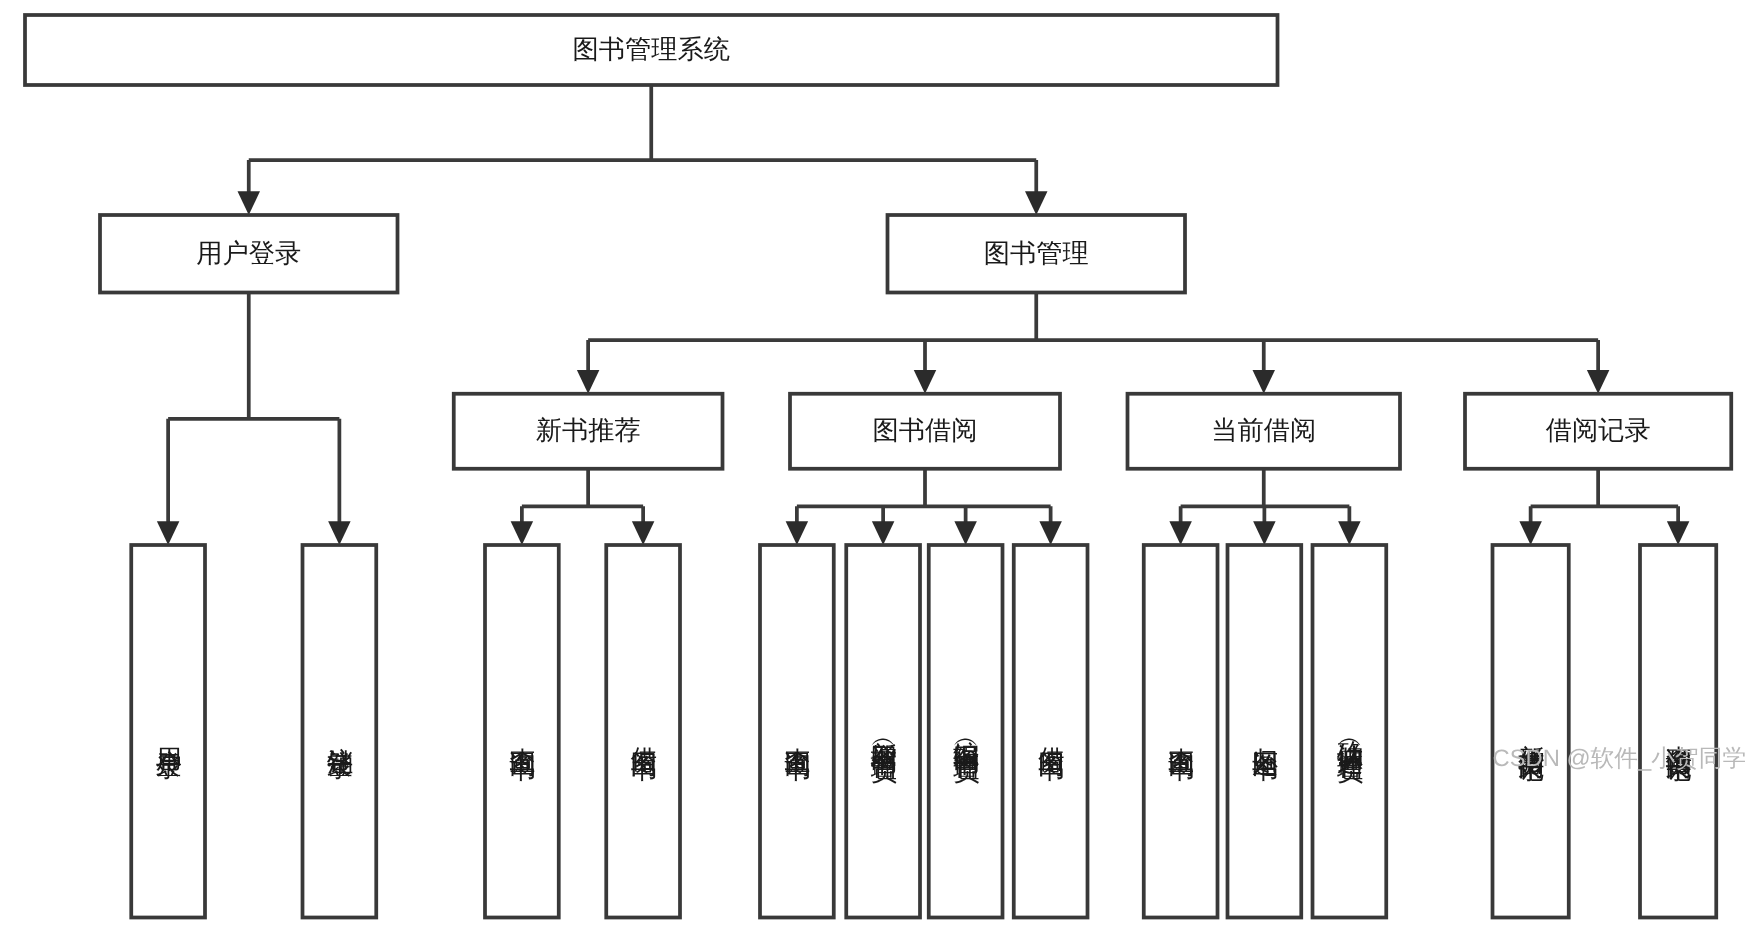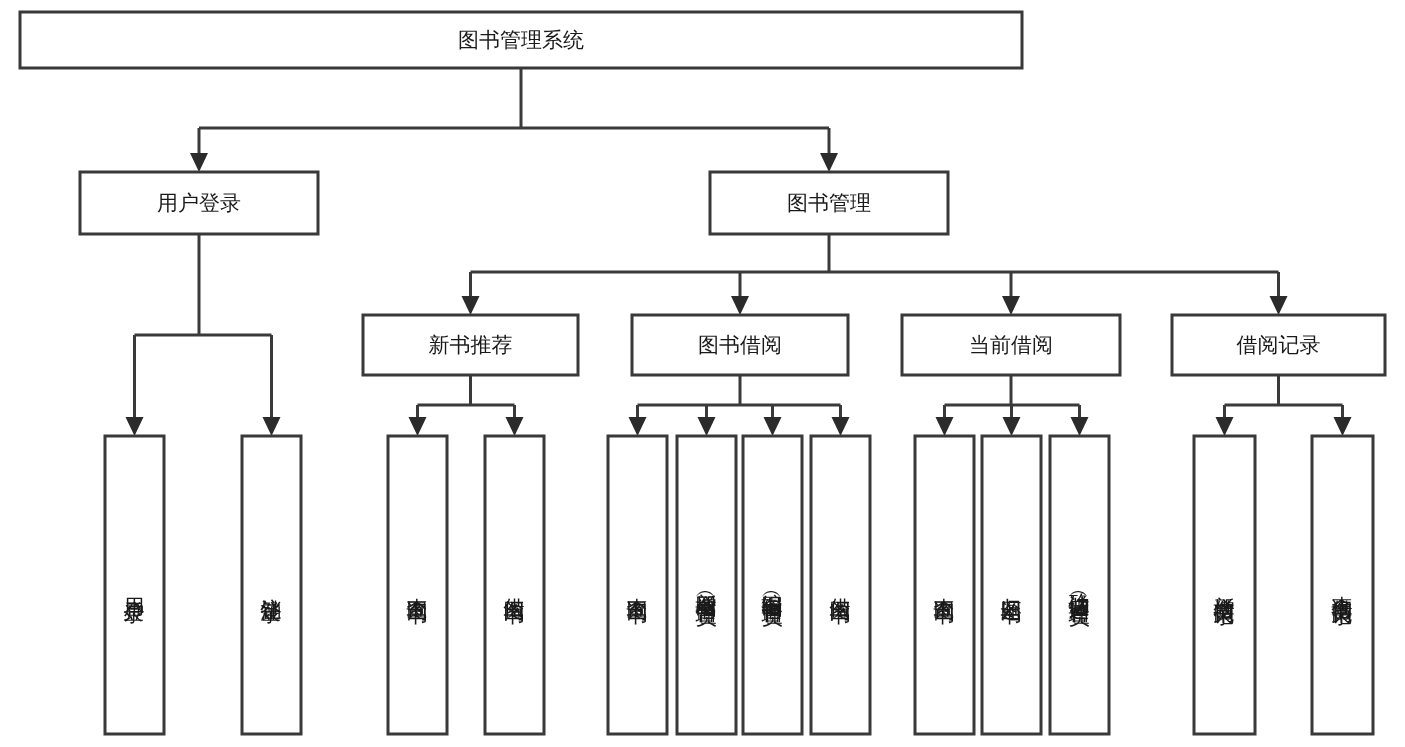--- a/index.html
+++ b/index.html
@@ -229,13 +229,14 @@
             </div></foreignObject>
         </g>
         <g>
           <rect x="1312" y="436" width="61" height="298" class="node-rect"></rect>
           <foreignObject x="1313" y="437" width="59" height="296"><div xmlns="http://www.w3.org/1999/xhtml" style="width: 100%; height: 100%; display: flex; align-items: center; justify-content: center;">
               <span class="node-label-v" style="writing-mode: vertical-rl; text-orientation: upright; font-family: &quot;Liberation Sans&quot;, &quot;DejaVu Sans&quot;, sans-serif; font-size: 21px; color: rgb(26, 26, 26); letter-spacing: 2px; line-height: 1;">查询借阅记录</span>
             </div></foreignObject>
         </g>
       </g>
   </svg>
+  <div class="watermark">CSDN @软件_小贺同学</div>
 </div>
 
 </body></html>

